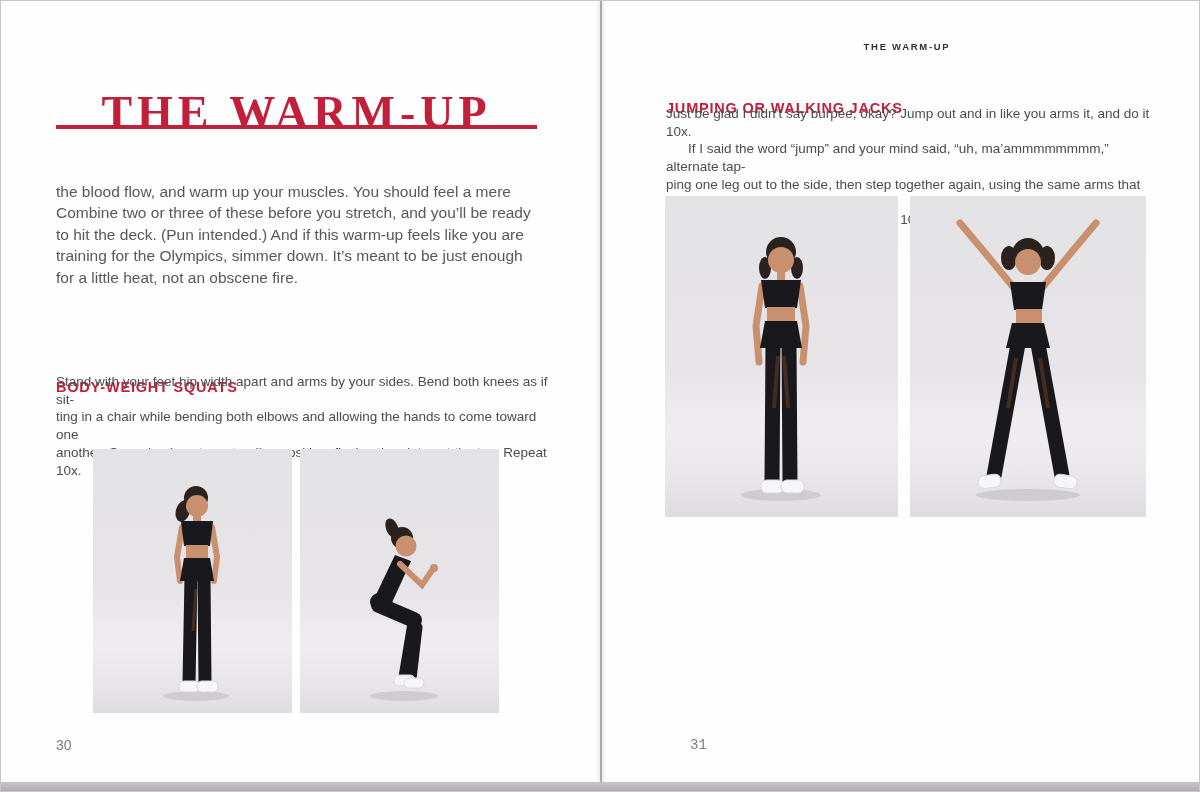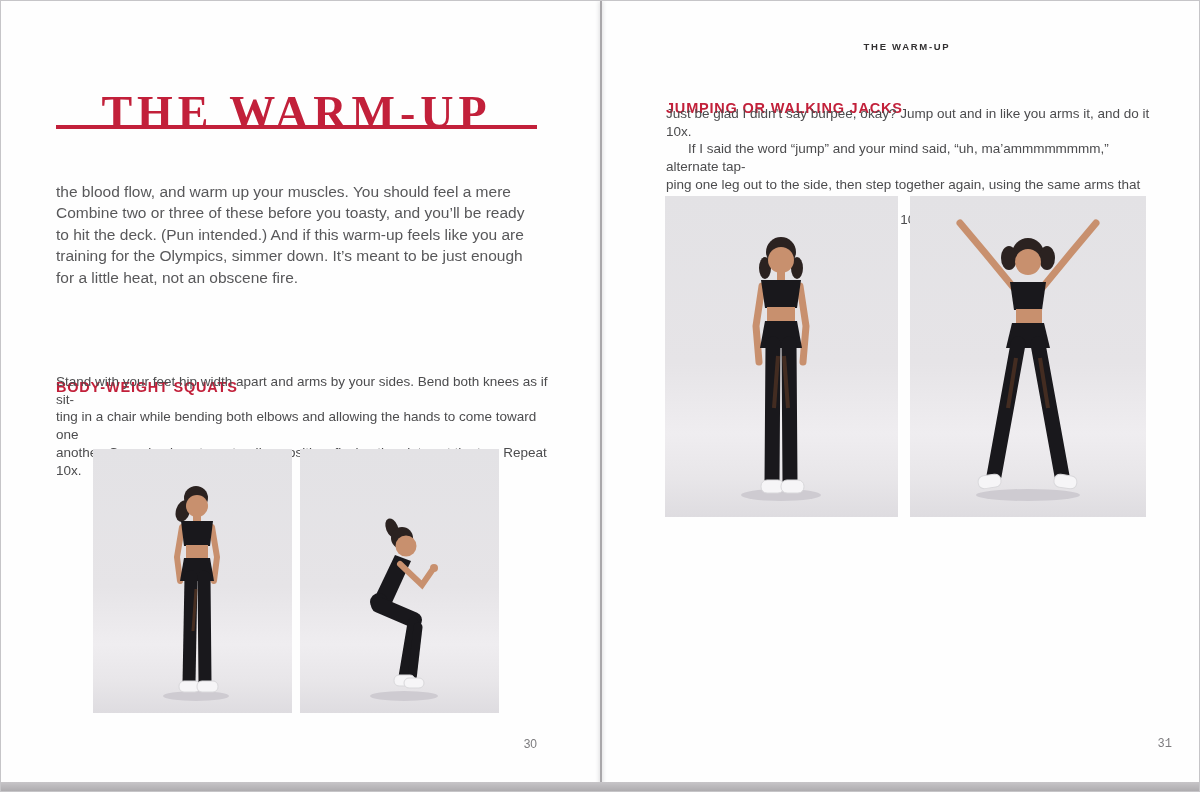--- a/index.html
+++ b/index.html
@@ -28,21 +28,21 @@
   .sec-body.left-b { left:55px; top:372px; width:497px; }
   .photo-row { position:absolute; display:flex; }
   .photo-row.left-r { left:92px; top:448px; gap:8px; }
   .photo-row.right-r { left:664px; top:195px; gap:12px; }
   figure.photo { margin:0; position:relative; overflow:hidden;
     background:linear-gradient(180deg,#e3e2e5 0%,#e6e4e7 52%,#efedf0 74%,#e8e6e9 88%,#dedce0 100%); }
   .ph-l { width:199px; height:264px; }
   .ph-r1 { width:233px; height:321px; }
   .ph-r2 { width:236px; height:321px; }
   figure.photo svg { position:absolute; left:0; top:0; width:100%; height:100%; }
-  .page-num { position:absolute; font-size:12px; color:#7c7b7e; text-align:right; }
+  .page-num { position:absolute; font-size:14px; color:#7c7b7e; text-align:left; }
   .page-num.left-n { left:55px; top:736px; width:481px; }
   .page-num.right-n { left:689px; top:736px; width:482px;font-family:Liberation Mono, monospace; }
 
   
   .running-header { position:absolute; left:665px; top:40px; width:482px;
     text-align:center; font-size:9.5px; font-weight:bold; letter-spacing:1.7px;
     color:#323031; white-space:nowrap; }
   .sec-heading.right-h { left:665px; top:87px; }
   .sec-body.right-b { left:665px; top:104px; width:489px; }
   .indent { text-indent:22px; }
@@ -51,21 +51,21 @@
 <body>
 
 <div class="spread">
 
   <div>
     <h1 class="chapter-title">THE WARM-UP</h1>
     <div class="title-rule"></div>
 
     <div class="intro">
       <div>the blood flow, and warm up your muscles. You should feel a mere</div>
-      <div>Combine two or three of these before you toasty, and you’ll be ready</div>
+      <div>Combine two or three of these before you stretch, and you’ll be ready</div>
       <div>to hit the deck. (Pun intended.) And if this warm-up feels like you are</div>
       <div>training for the Olympics, simmer down. It’s meant to be just enough</div>
       <div>for a little heat, not an obscene fire.</div>
     </div>
 
     <h2 class="sec-heading left-h">BODY-WEIGHT SQUATS</h2>
 
     <div class="sec-body left-b">
       <div>Stand with your feet hip width apart and arms by your sides. Bend both knees as if sit-</div>
       <div>ting in a chair while bending both elbows and allowing the hands to come toward one</div>

